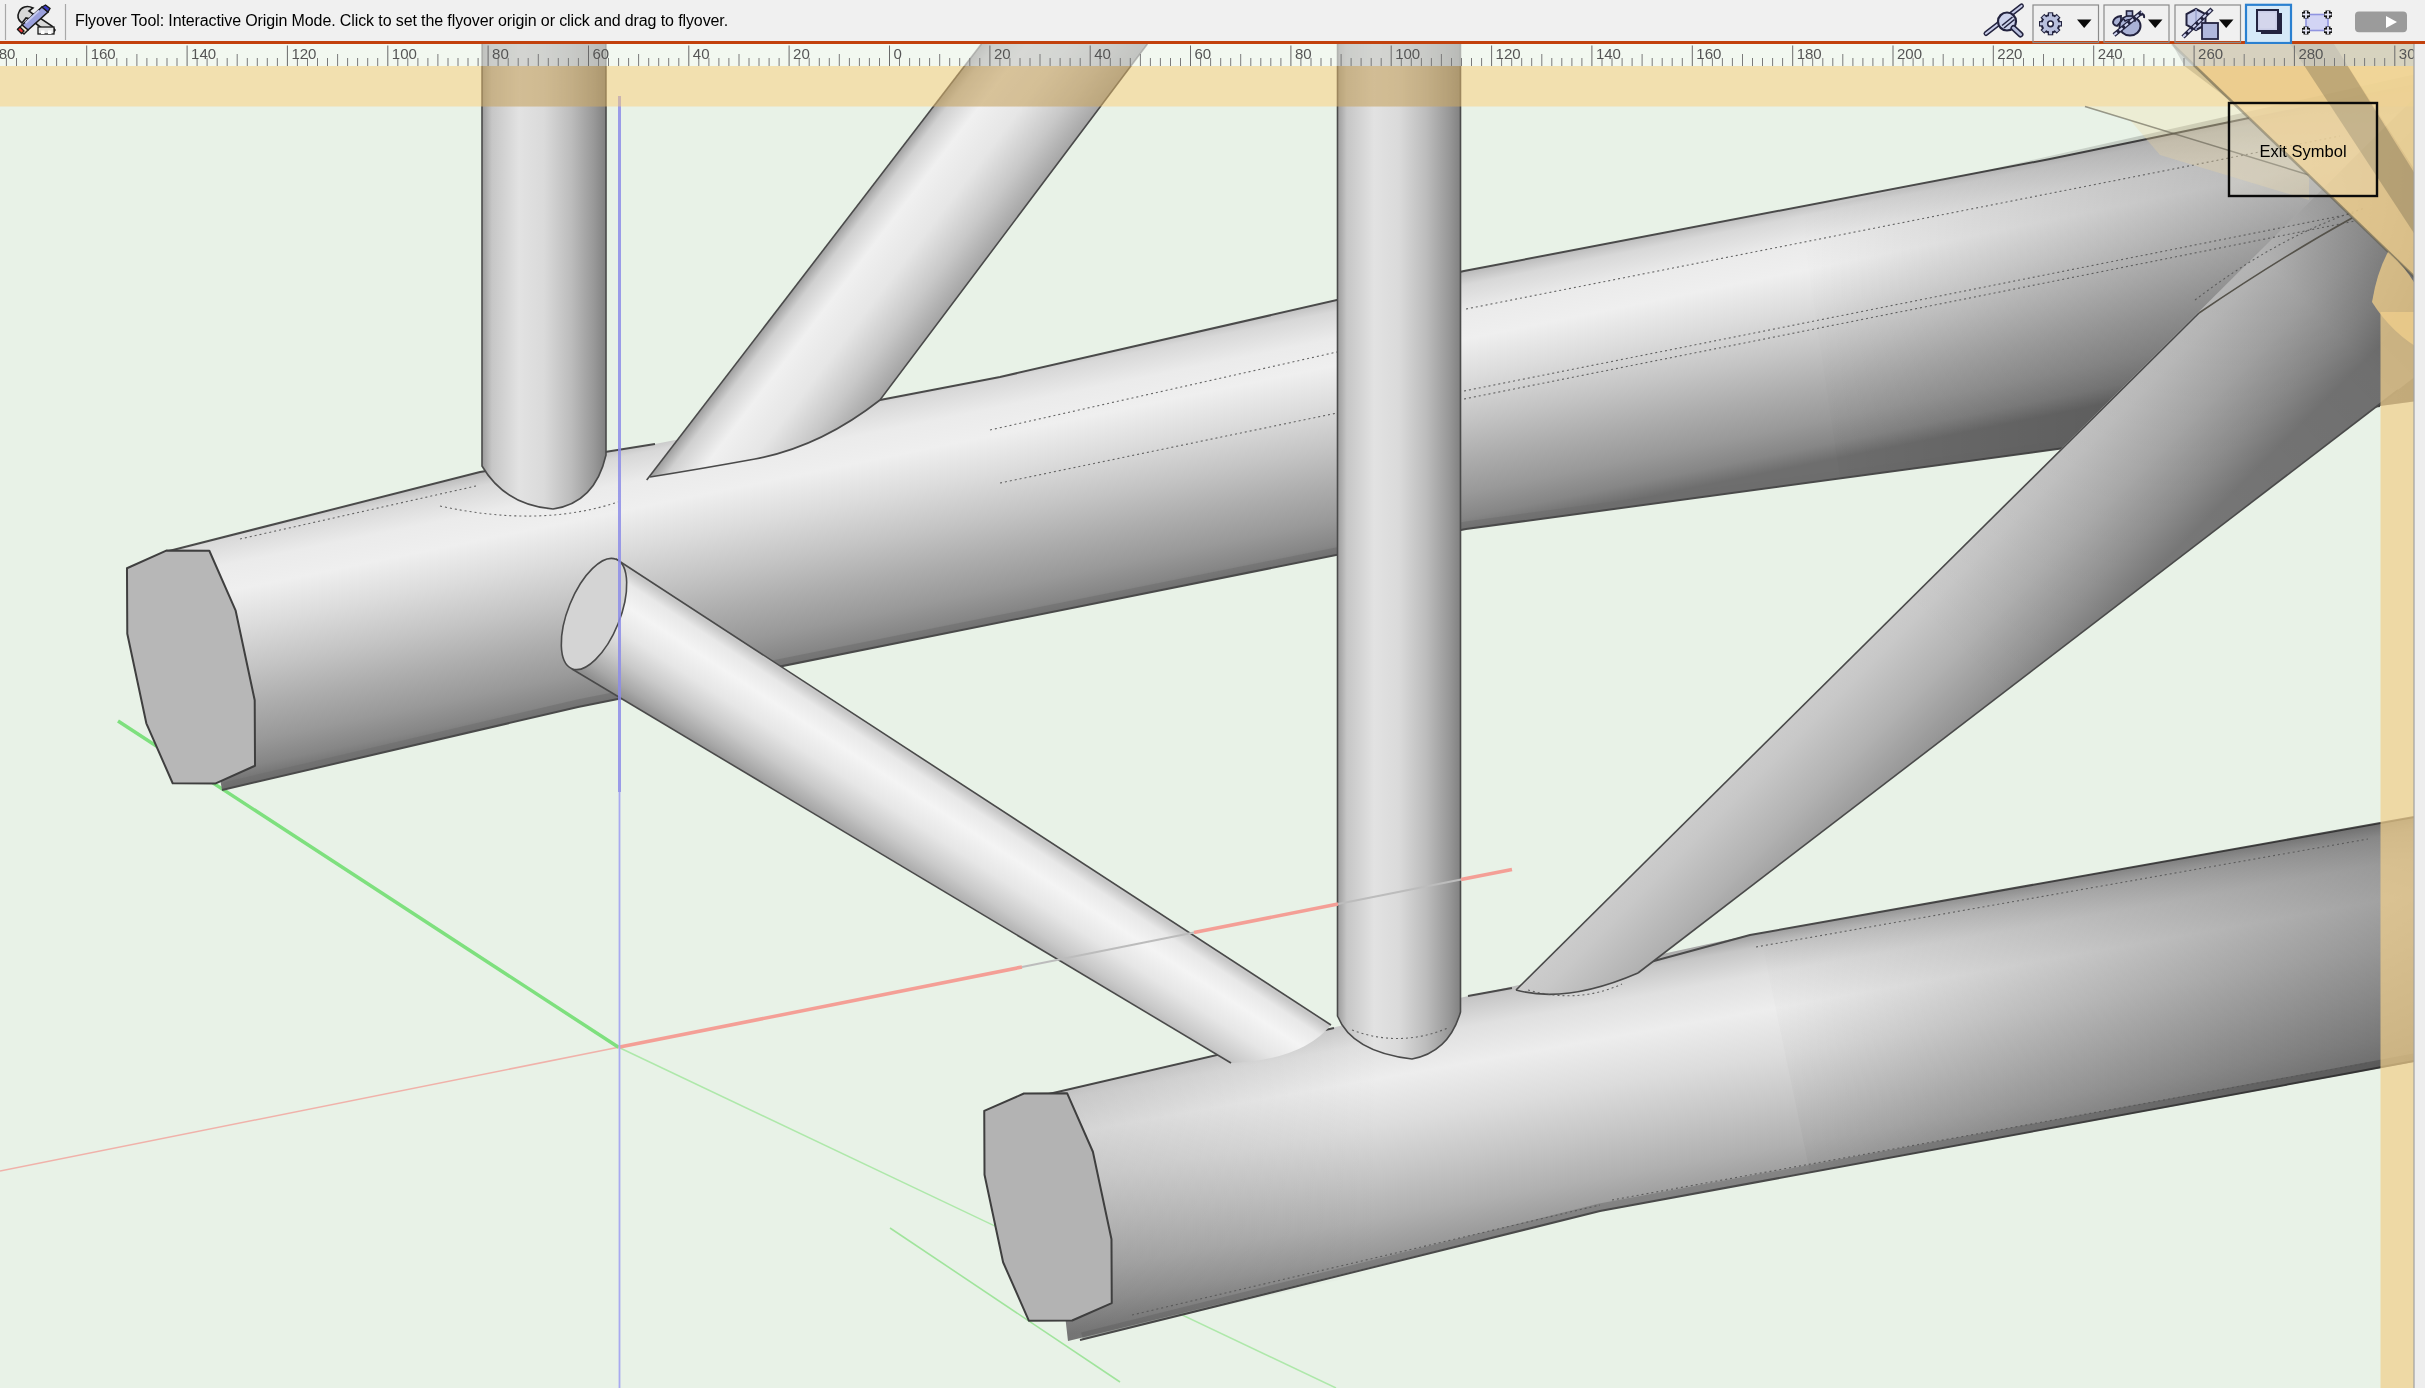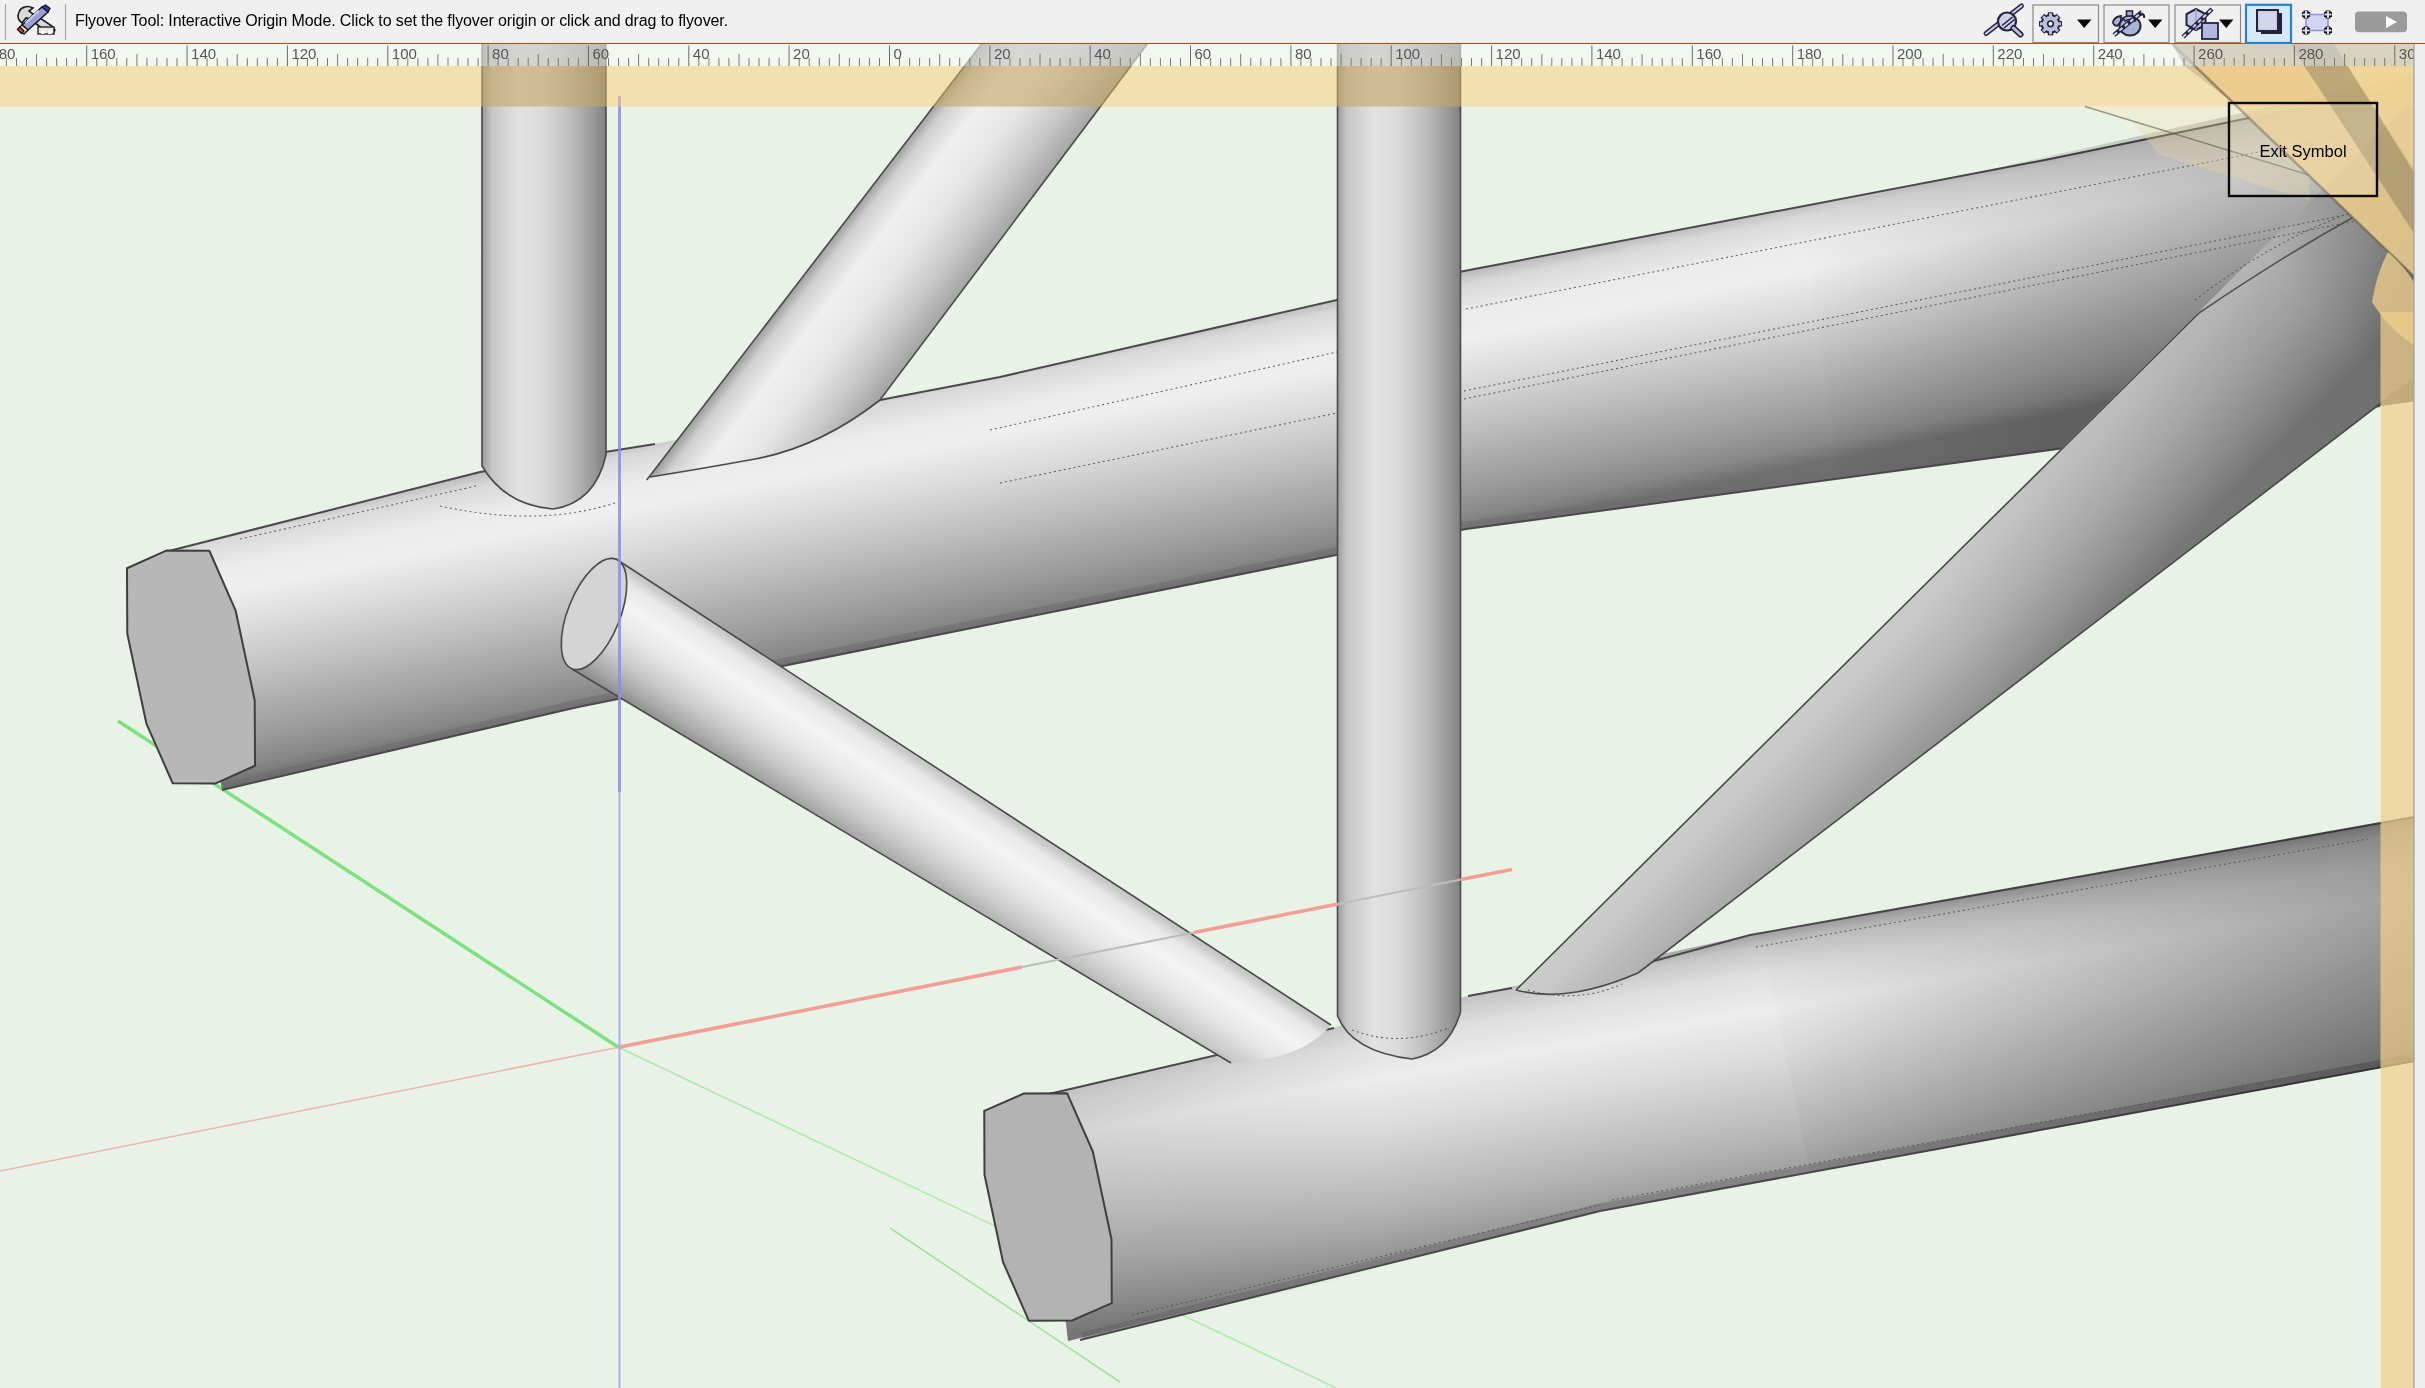--- a/index.html
+++ b/index.html
@@ -1,19 +1,19 @@
 <!DOCTYPE html>
 <html><head>
 <meta charset="utf-8">
 <style>
   html,body{margin:0;padding:0;}
   body{width:2425px;height:1388px;overflow:hidden;font-family:"Liberation Sans",sans-serif;}
   #stage{position:relative;width:2425px;height:1388px;background:#e8f2e7;}
   #scene{position:absolute;left:0;top:0;}
-  #toolbar{position:absolute;left:0;top:0;width:2425px;height:44px;background:#f0f0f0;border-bottom:1px solid #c2410c;box-sizing:border-box;}
+  #toolbar{position:absolute;left:0;top:0;width:2425px;height:44px;background:#f0f0f0;border-bottom:3px solid #c2410c;box-sizing:border-box;}
   #tbtext{position:absolute;left:75px;top:12px;font-size:16px;color:#000;letter-spacing:-0.11px;white-space:nowrap;}
 </style>
 </head>
 <body>
 <div id="stage">
   <svg id="scene" width="2425" height="1388" viewBox="0 0 2425 1388">
     <defs>
       <linearGradient id="gTopChord" gradientUnits="userSpaceOnUse" x1="1300" y1="297" x2="1353" y2="557">
         <stop offset="0" stop-color="#9b9b9b"></stop>
         <stop offset="0.02" stop-color="#b4b4b4"></stop>

